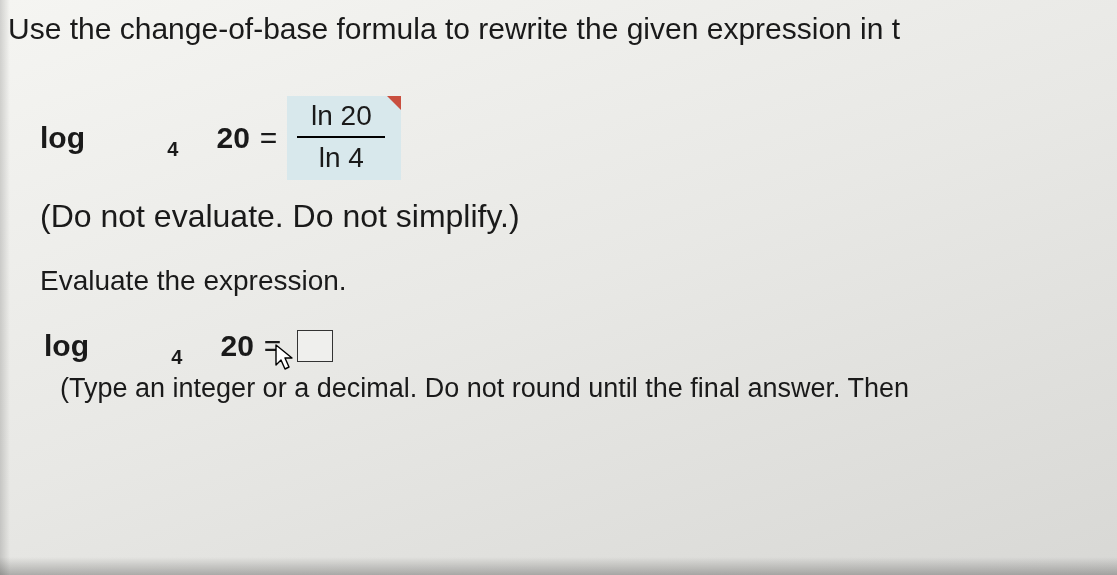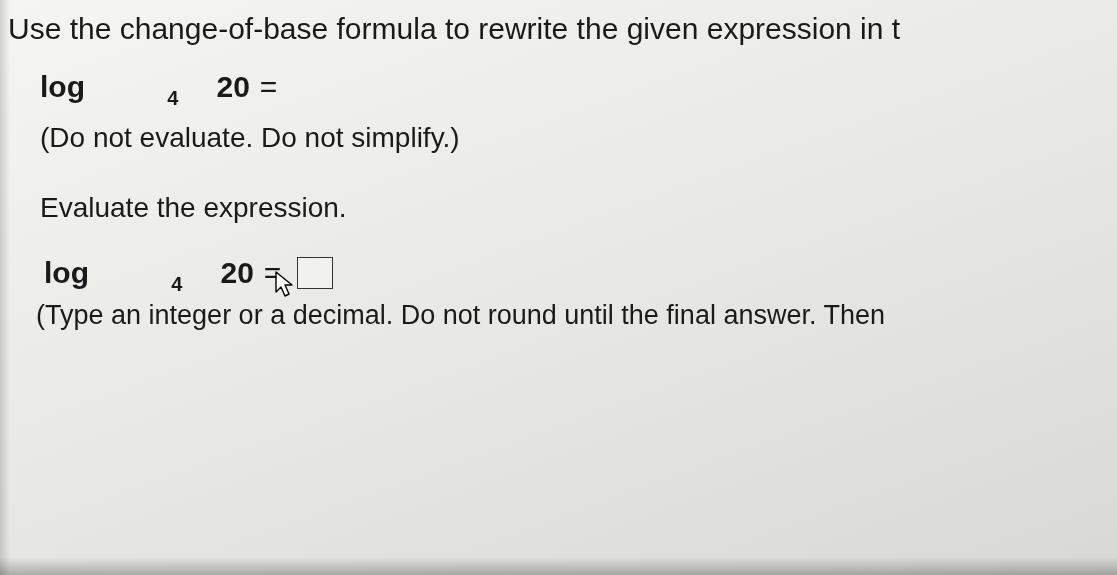--- a/index.html
+++ b/index.html
@@ -14,21 +14,21 @@
       font-family: Arial, Helvetica, sans-serif;
       color: #1a1a1a;
       overflow: hidden;
       position: relative;
     }
     .content {
       padding: 12px 0 0 4px;
     }
     .instruction-line {
       font-size: 30px;
-      margin-bottom: 24px;
+      margin-bottom: 50px;
       padding-left: 4px;
     }
     .equation-row {
       display: flex;
       align-items: center;
       font-size: 30px;
       margin-left: 36px;
       margin-bottom: 18px;
     }
     .log-expr {
@@ -72,23 +72,23 @@
     .corner-fold {
       position: absolute;
       top: 0;
       right: 0;
       width: 0;
       height: 0;
       border-top: 14px solid #c94f3f;
       border-left: 14px solid transparent;
     }
     .note-line {
-      font-size: 28px;
+      font-size: 32px;
       margin-left: 36px;
-      margin-bottom: 38px;
+      margin-bottom: 30px;
     }
     .eval-line {
       font-size: 28px;
       margin-left: 36px;
       margin-bottom: 32px;
     }
     .answer-row {
       display: flex;
       align-items: center;
       font-size: 30px;
@@ -105,21 +105,21 @@
       margin-left: 6px;
       position: relative;
     }
     .cursor-wrap {
       position: absolute;
       left: 230px;
       top: 14px;
     }
     .hint-line {
       font-size: 27px;
-      margin-left: 32px;
+      margin-left: 56px;
       white-space: nowrap;
     }
     .left-edge {
       position: absolute;
       left: 0;
       top: 0;
       bottom: 0;
       width: 10px;
       background: linear-gradient(90deg, rgba(0,0,0,0.15), transparent);
     }
@@ -143,20 +143,28 @@
   <div class="instruction-line">Use the change-of-base formula to rewrite the given expression in t</div>
 
   <div class="equation-row">
     <span class="log-expr">
       <span>log</span>
       <span>&nbsp;</span>
       <span class="subscript">4</span>
       <span>20</span>
     </span>
     <span class="equals">=</span>
+    <span class="fraction-wrap">
+      <span class="fraction">
+        <span class="num">ln 20</span>
+        <span class="fraction-bar"></span>
+        <span class="den">ln 4</span>
+      </span>
+      <span class="corner-fold"></span>
+    </span>
   </div>
 
   <div class="note-line">(Do not evaluate. Do not simplify.)</div>
 
   <div class="eval-line">Evaluate the expression.</div>
 
   <div class="answer-row">
     <span class="log-expr">
       <span>log</span>
       <span>&nbsp;</span>

